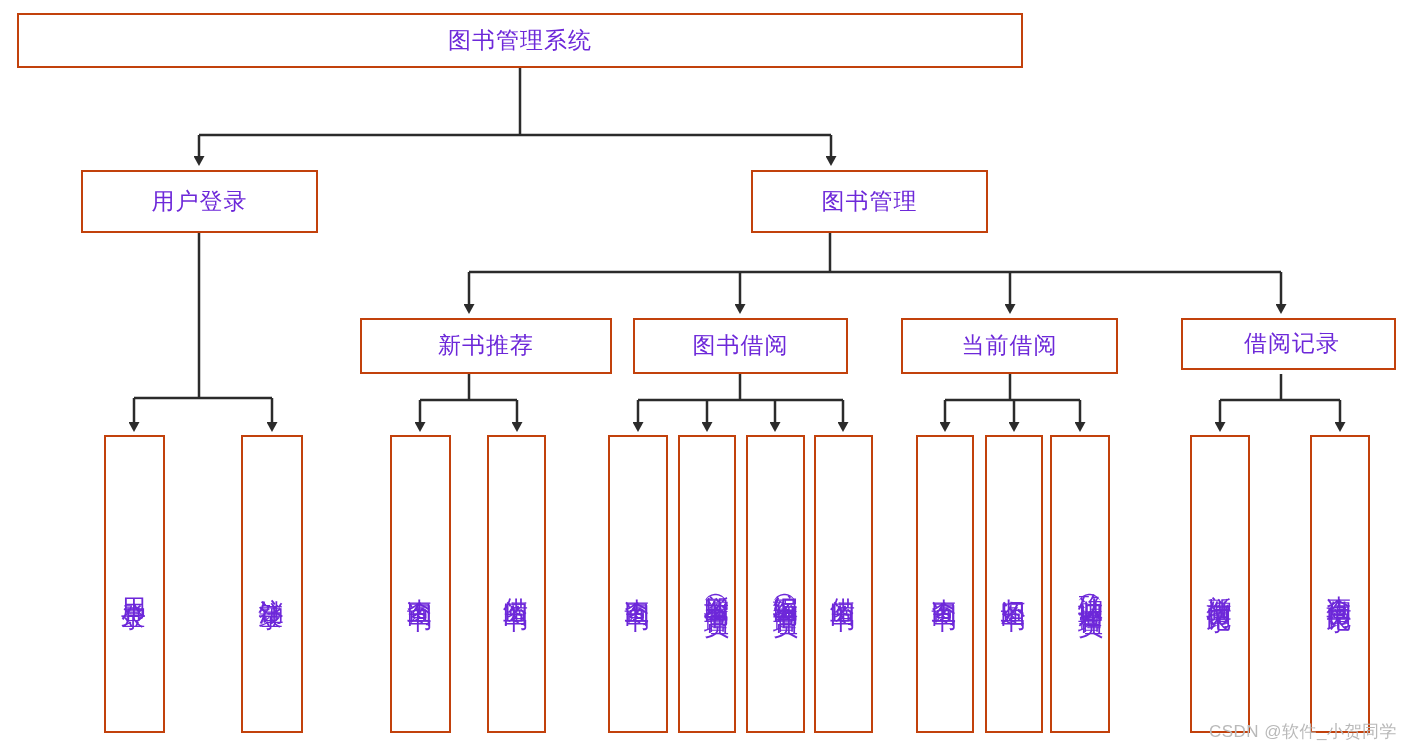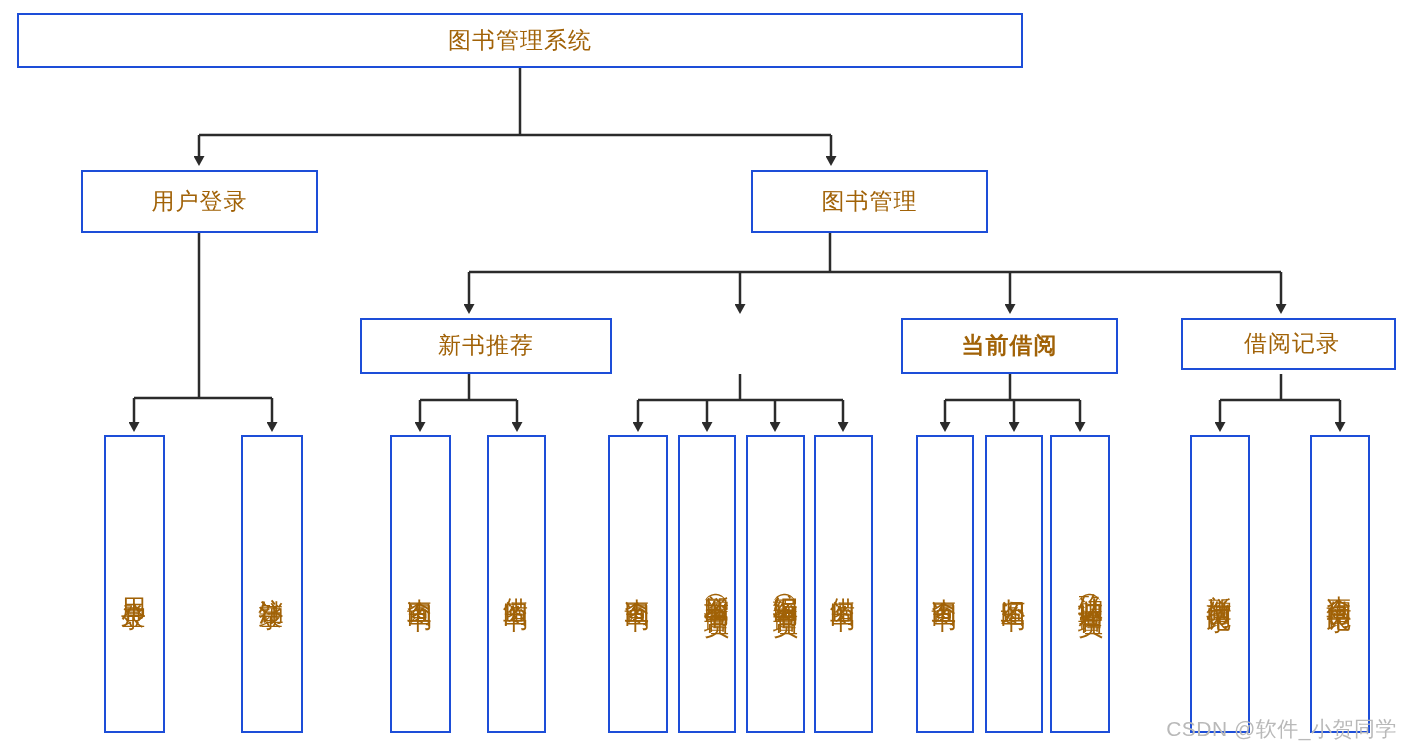--- a/index.html
+++ b/index.html
@@ -20,26 +20,26 @@
   #wires {
     position: absolute;
     left: 0;
     top: 0;
     width: 1405px;
     height: 747px;
   }
   .node {
     position: absolute;
     box-sizing: border-box;
-    border: 2px solid #1d4ed8;
+    border: 2px solid #c2410c;
     background: #ffffff;
     display: flex;
     align-items: center;
     justify-content: center;
-    color: #a16207;
+    color: #6d28d9;
   }
   .node.horiz {
     font-size: 23px;
     letter-spacing: 1px;
     line-height: 1.2;
   }
   .node.vert {
     writing-mode: vertical-rl;
     text-orientation: upright;
     font-size: 25px;
@@ -53,21 +53,21 @@
     padding-top: 0;
   }
   .node .lbl {
     writing-mode: inherit;
     text-orientation: inherit;
   }
   #watermark {
     position: absolute;
     right: 8px;
     bottom: 4px;
-    font-size: 21px;
+    font-size: 17px;
     color: #b9b9b9;
     letter-spacing: 0.5px;
     white-space: nowrap;
     pointer-events: none;
   }
 </style>
 </head>
 <body>
 
 <div id="canvas">
@@ -129,21 +129,24 @@
   <div class="node horiz" style="left:81px; top:170px; width:237px; height:63px;">
     <span class="lbl">用户登录</span>
   </div>
   <div class="node horiz" style="left:711px; top:170px; width:237px; height:63px;margin-left:40px;">
     <span class="lbl">图书管理</span>
   </div>
 
   <div class="node horiz" style="left:360px; top:318px; width:252px; height:56px;">
     <span class="lbl">新书推荐</span>
   </div>
-  <div class="node horiz" style="left:901px; top:318px; width:217px; height:56px;font-weight:bold;">
+  <div class="node horiz" style="left:633px; top:318px; width:215px; height:56px;">
+    <span class="lbl">图书借阅</span>
+  </div>
+  <div class="node horiz" style="left:901px; top:318px; width:217px; height:56px;">
     <span class="lbl">当前借阅</span>
   </div>
   <div class="node horiz" style="left:1181px; top:318px; width:215px; height:52px;padding-left:7px;">
     <span class="lbl">借阅记录</span>
   </div>
 
   <div class="node vert mid" style="left:104px; top:435px; width:61px; height:298px;">
     <span class="lbl">用户登录</span>
   </div>
   <div class="node vert mid" style="left:241px; top:435px; width:62px; height:298px;">

